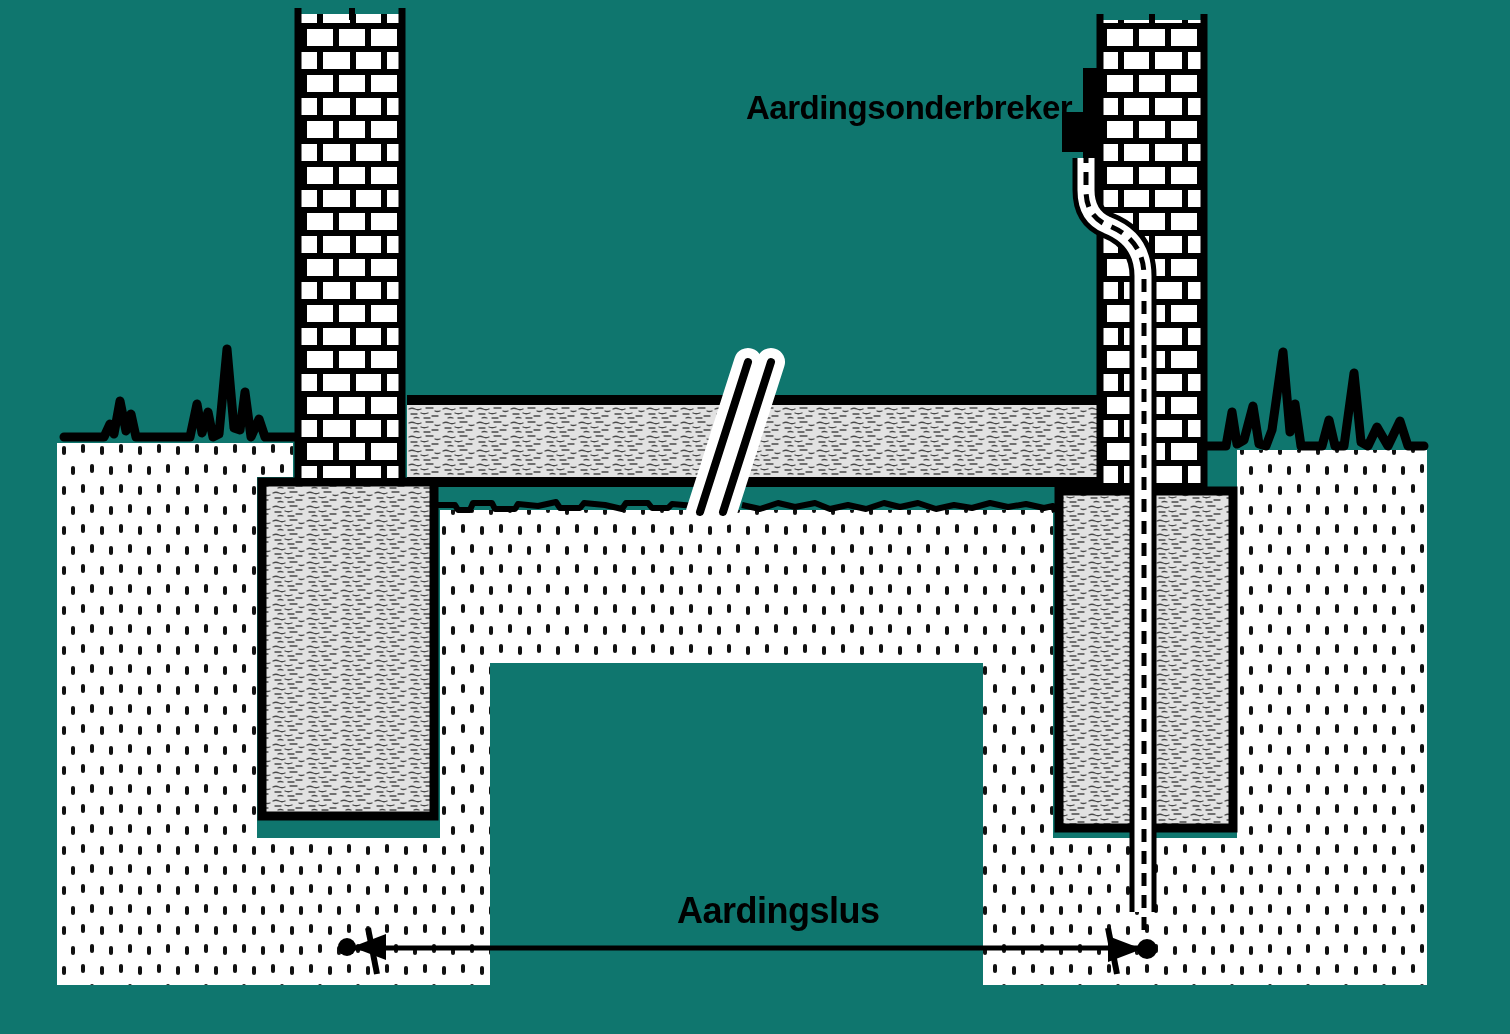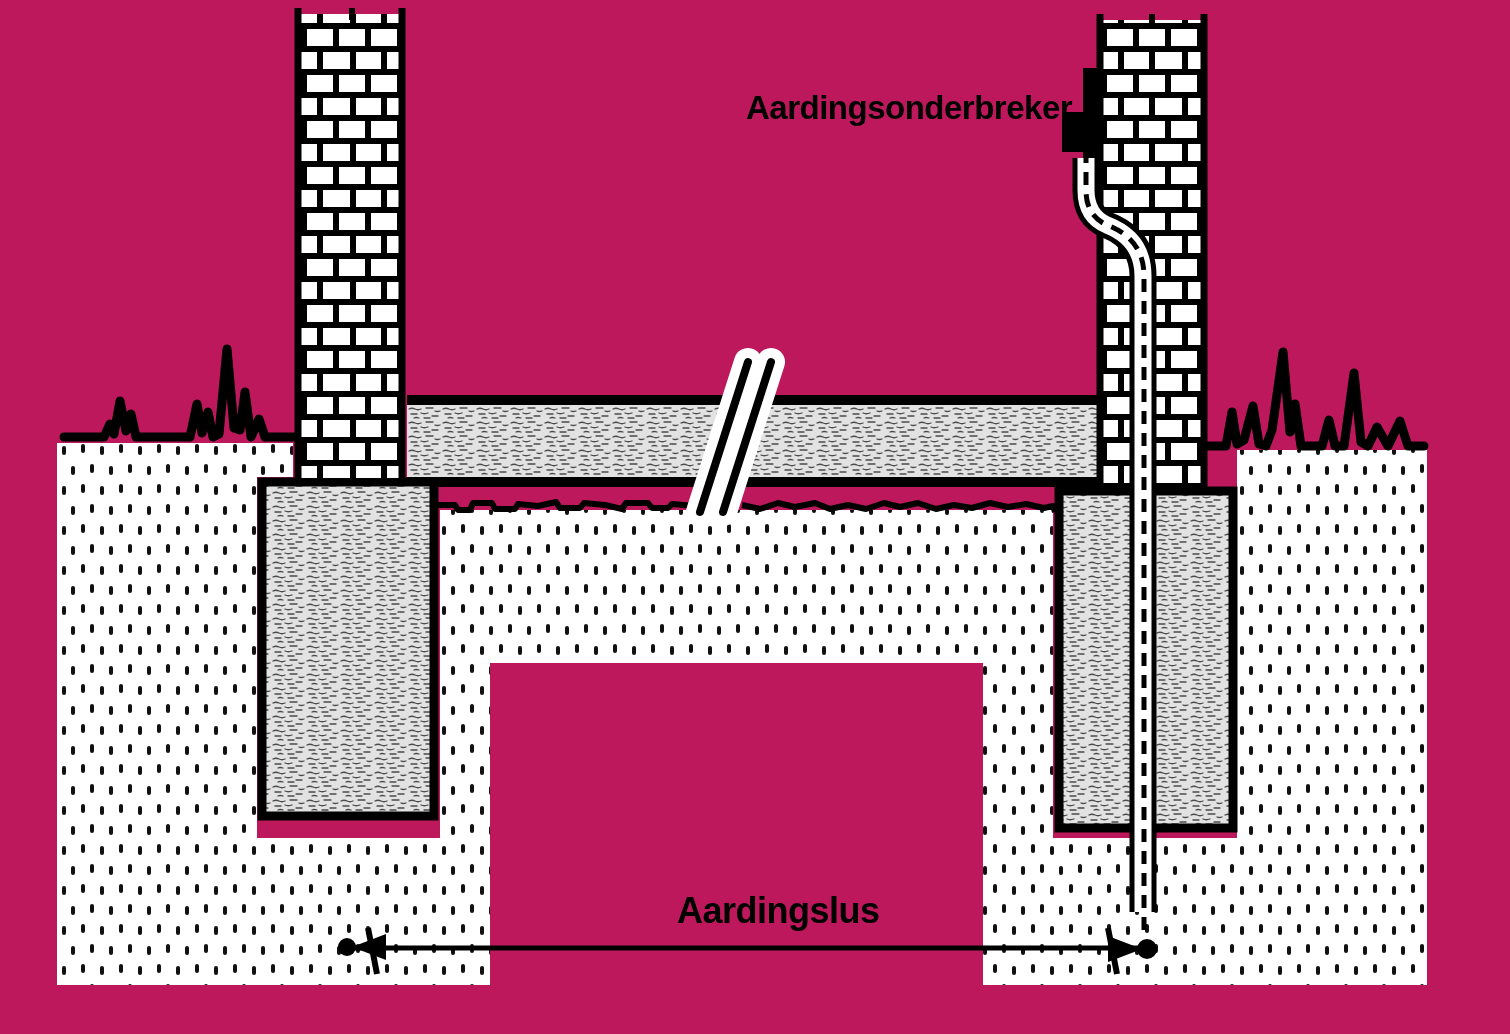--- a/index.html
+++ b/index.html
@@ -1,19 +1,19 @@
 <!DOCTYPE html>
 <html><head>
 <meta charset="utf-8">
 <style>
   html,body{margin:0;padding:0;background:#ffffff;}
   .stage{
     position:relative;
     width:1510px;height:1034px;
-    background:#be185d;
+    background:#0f766e;
     overflow:hidden;
     font-family:"Liberation Sans", sans-serif;
   }
   .stage svg{position:absolute;left:0;top:0;}
   text.diagram-label{
     font-family:"Liberation Sans", sans-serif;
     font-weight:bold;
     fill:#000000;
     letter-spacing:-0.5px;
   }

